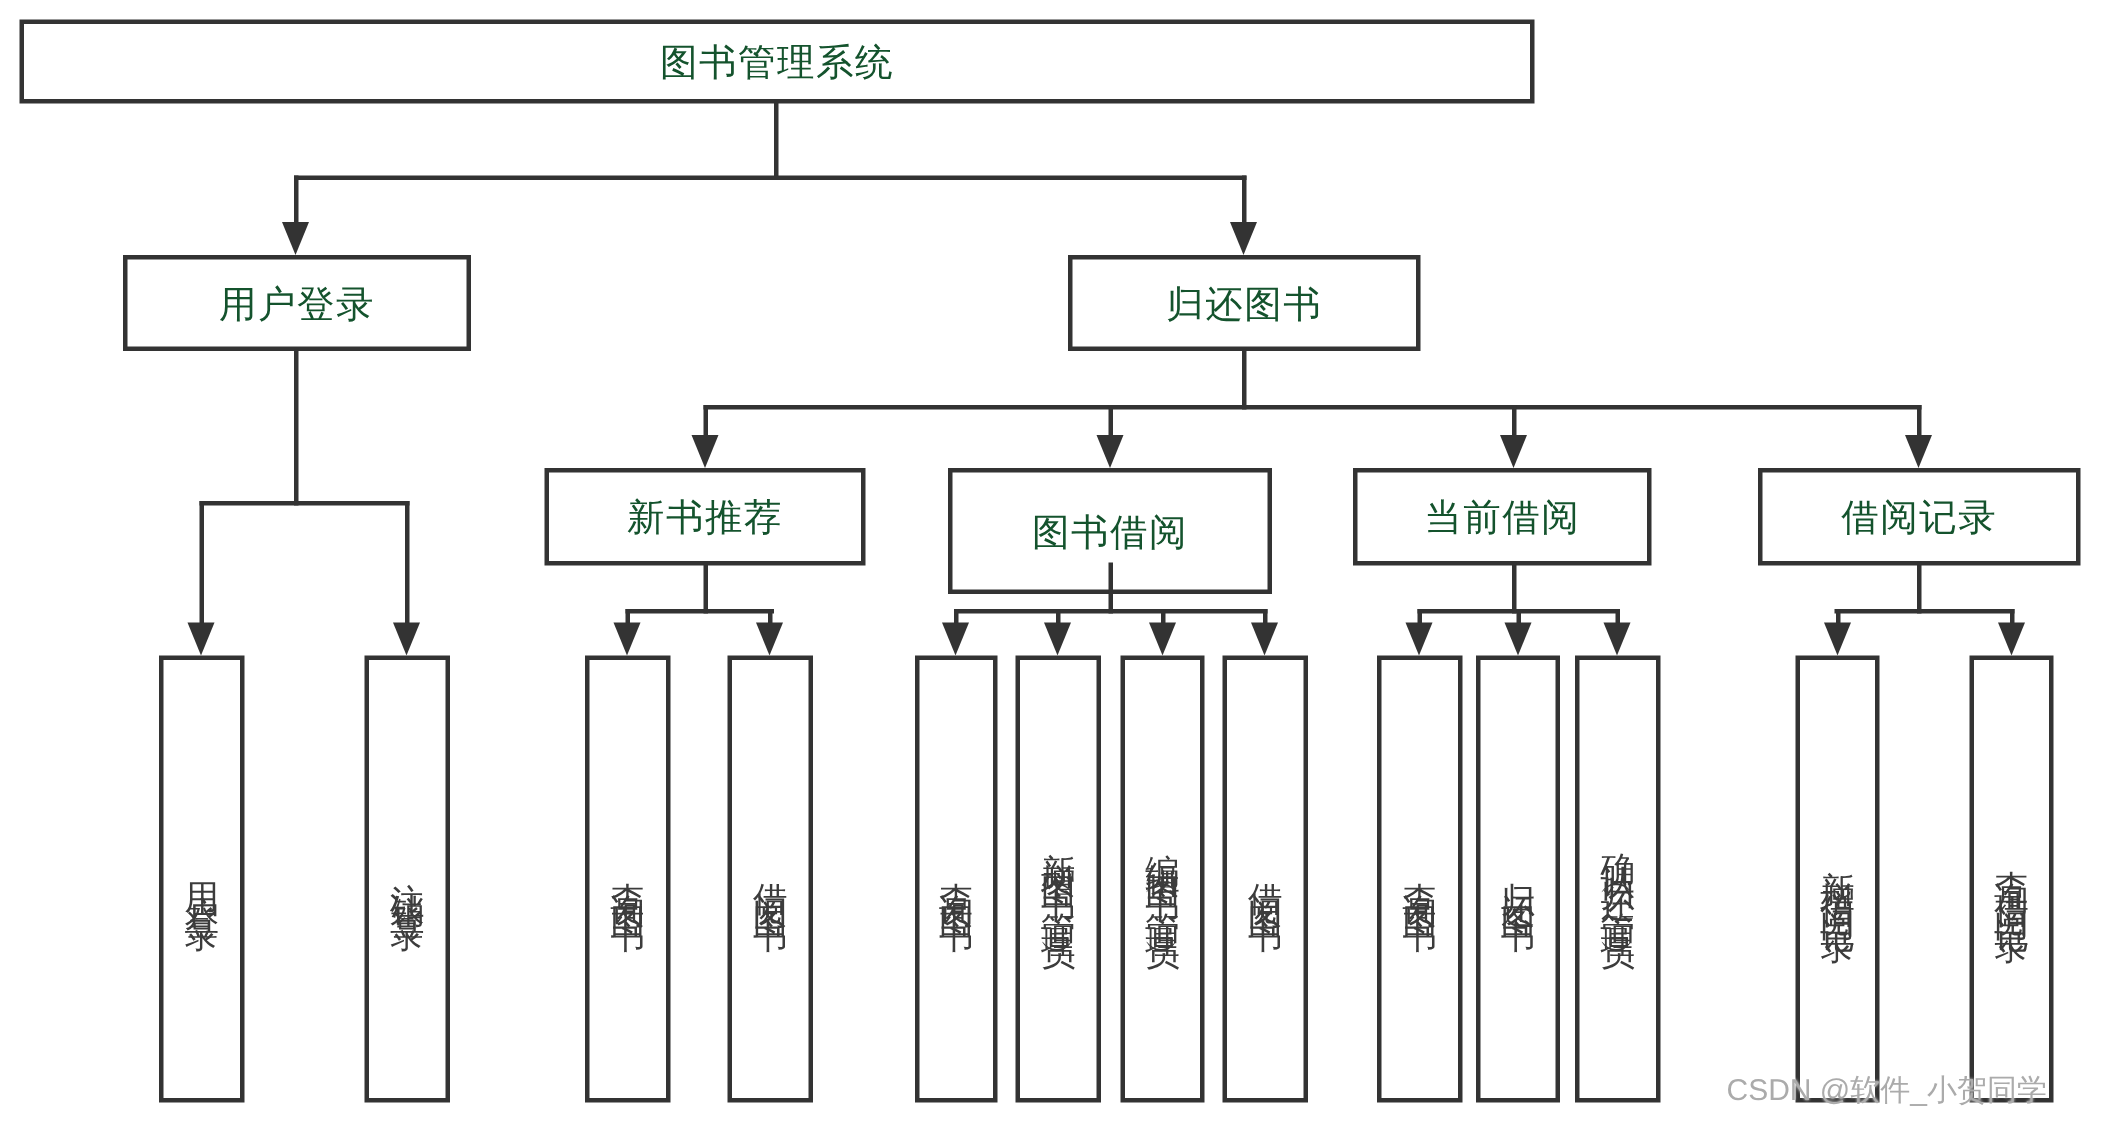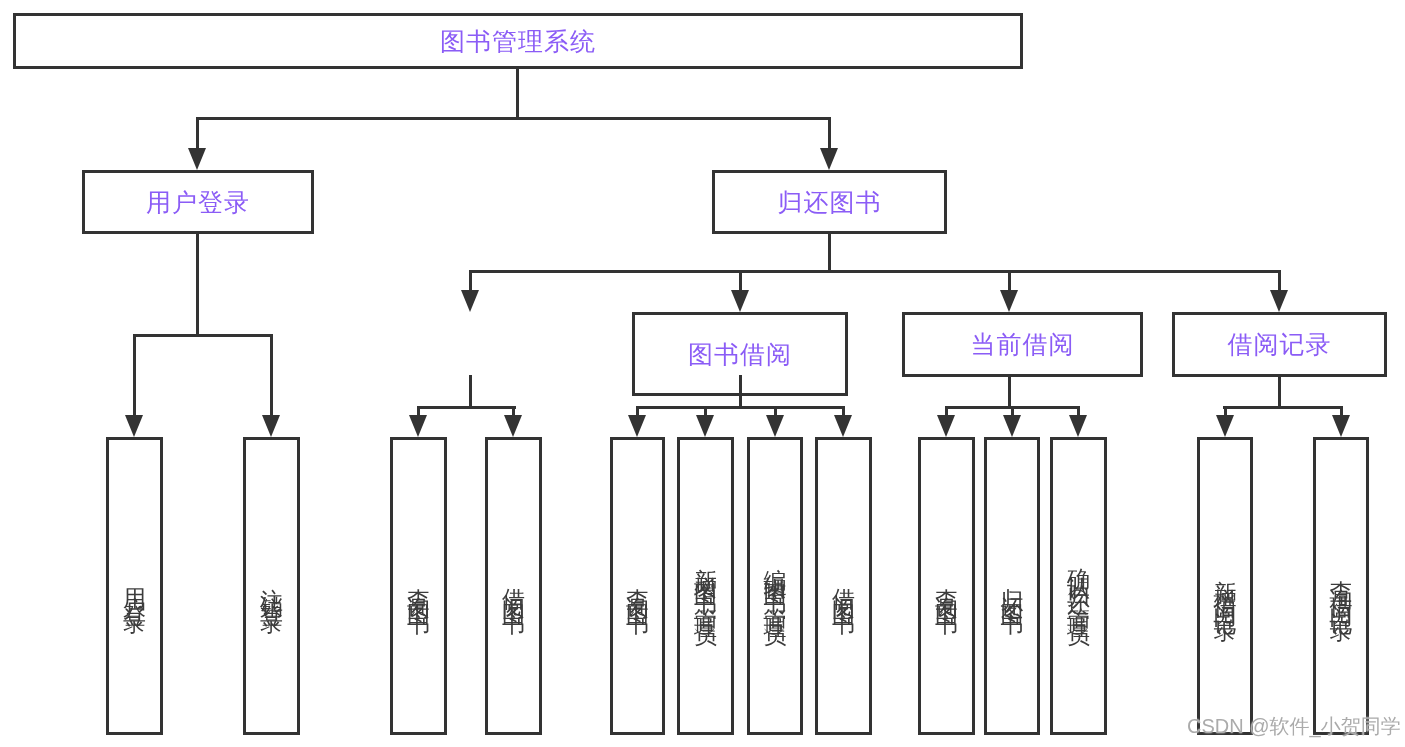--- a/index.html
+++ b/index.html
@@ -15,21 +15,21 @@
     border:3px solid #333333;
     background:#ffffff;
     box-sizing:border-box;
     display:flex;align-items:center;justify-content:center;
     color:#3c3c3c;
   }
   .hlabel{
     font-size:25px;
     letter-spacing:1px;
     white-space:nowrap;
-    color:#8b5cf6;
+    color:#14532d;
   }
   .vlabel{
     writing-mode:vertical-rl;
     text-orientation:mixed;
     font-size:23px;
     letter-spacing:8px;
     color:#3c3c3c;
     line-height:1;
   }
   .vline{position:absolute;width:3px;background:#333333;}
@@ -58,24 +58,27 @@
     <span class="hlabel">图书管理系统</span>
   </div>
 
   <div class="box" style="left:82px;top:170px;width:232px;height:64px">
     <span class="hlabel">用户登录</span>
   </div>
   <div class="box" style="left:712px;top:170px;width:235px;height:64px">
     <span class="hlabel">归还图书</span>
   </div>
 
+  <div class="box" style="left:363px;top:312px;width:214px;height:65px">
+    <span class="hlabel">新书推荐</span>
+  </div>
   <div class="box" style="left:632px;top:312px;width:216px;height:84px">
     <span class="hlabel">图书借阅</span>
   </div>
-  <div class="box" style="left:902px;top:312px;width:241px;height:65px">
+  <div class="box" style="left:902px;top:312px;width:199px;height:65px">
     <span class="hlabel">当前借阅</span>
   </div>
   <div class="box" style="left:1172px;top:312px;width:215px;height:65px">
     <span class="hlabel">借阅记录</span>
   </div>
 
   <div class="box" style="left:106px;top:437px;width:57px;height:298px">
     <span class="vlabel">用户登录</span>
   </div>
   <div class="box" style="left:243px;top:437px;width:57px;height:298px">
@@ -171,15 +174,15 @@
   <div class="vline" style="left:1077px;top:406px;height:12px"></div>
   <div class="arrow" style="left:1069px;top:415px"></div>
 
   <div class="vline" style="left:1278px;top:375px;height:34px"></div>
   <div class="hline" style="left:1223px;top:406px;width:120px"></div>
   <div class="vline" style="left:1224px;top:406px;height:12px"></div>
   <div class="arrow" style="left:1216px;top:415px"></div>
   <div class="vline" style="left:1340px;top:406px;height:12px"></div>
   <div class="arrow" style="left:1332px;top:415px"></div>
 
-  <div class="watermark" style="left:1187px;top:713px">CSDN @软件_小贺同学</div>
+  <div class="watermark" style="left:1151px;top:713px">CSDN @软件_小贺同学</div>
 
 </div>
 
 </body></html>

